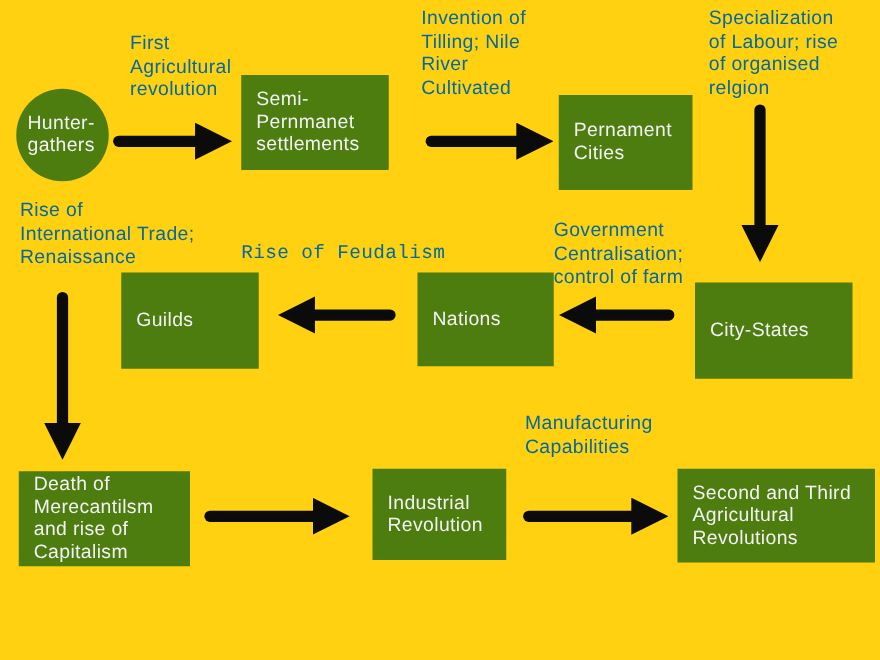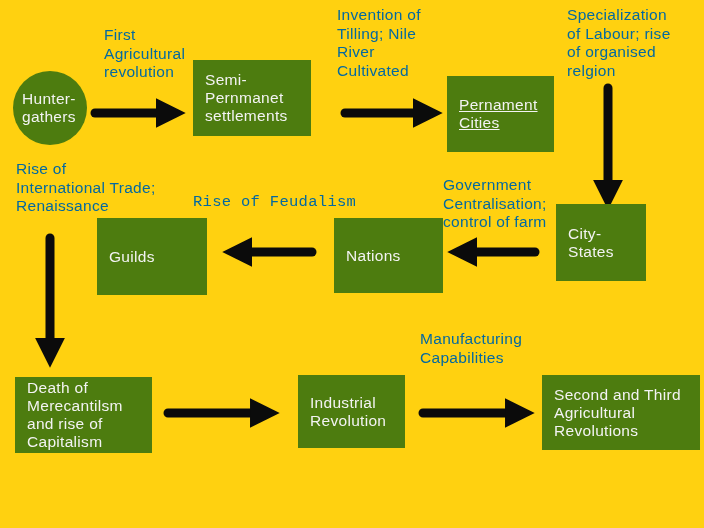--- a/index.html
+++ b/index.html
@@ -48,24 +48,24 @@
     </g>
   </svg>
 
   <div class="node circle" style="left:13px;top:71px;width:74px;height:74px;">Hunter-
 gathers</div>
 
   <div class="node" style="left:193px;top:60px;width:118px;height:76px;">Semi-
 Pernmanet
 settlements</div>
 
-  <div class="node" style="left:447px;top:76px;width:107px;height:76px;text-decoration:underline;">Pernament
+  <div class="node" style="left:447px;top:76px;width:107px;height:76px;">Pernament
 Cities</div>
 
-  <div class="node" style="left:556px;top:204px;width:90px;height:77px;">City-States</div>
+  <div class="node" style="left:556px;top:226px;width:126px;height:77px;">City-States</div>
 
   <div class="node" style="left:334px;top:218px;width:109px;height:75px;">Nations</div>
 
   <div class="node" style="left:15px;top:377px;width:137px;height:76px;">Death of
 Merecantilsm
 and rise of
 Capitalism</div>
 
   <div class="node" style="left:97px;top:218px;width:110px;height:77px;">Guilds</div>
 

